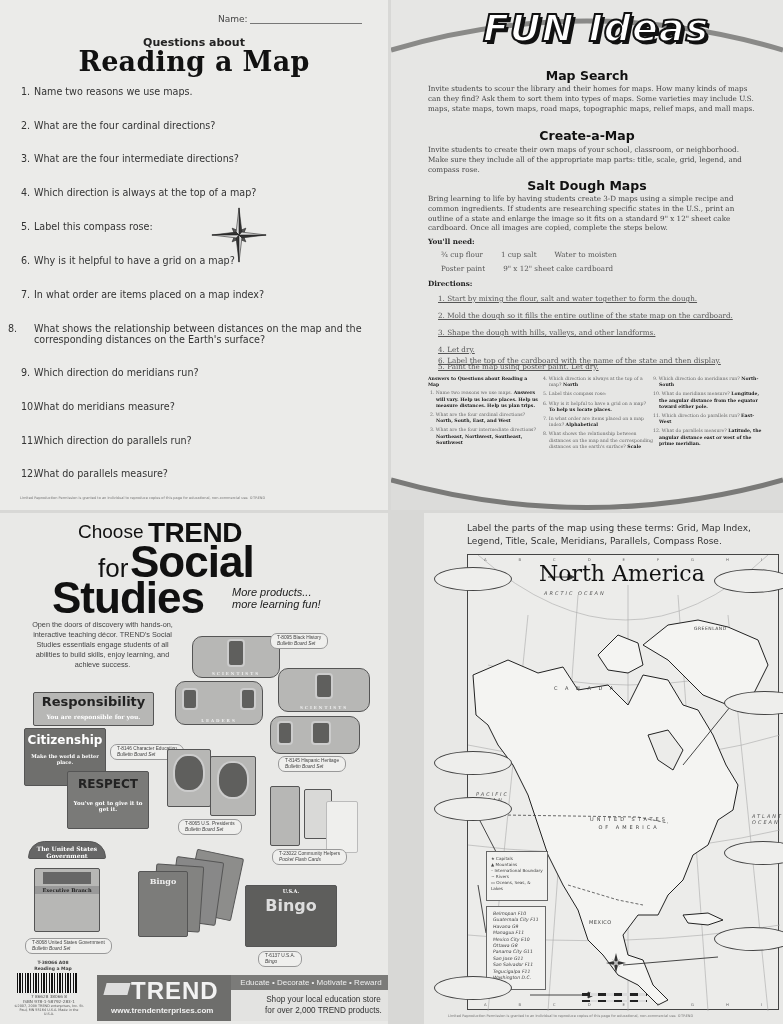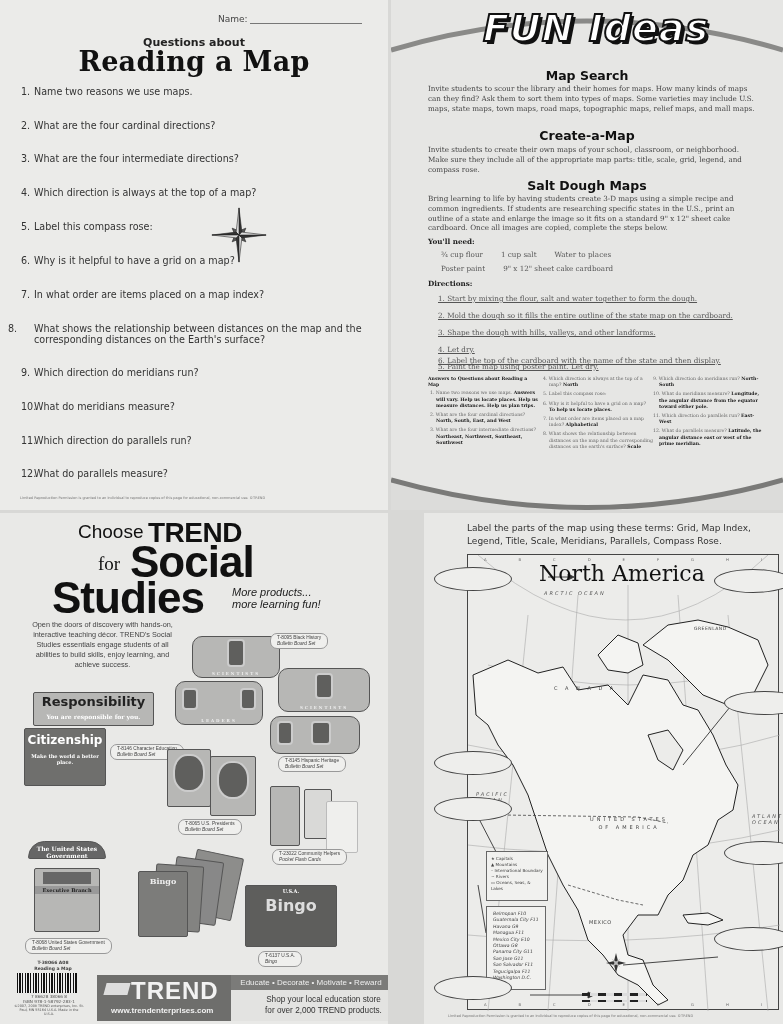--- a/index.html
+++ b/index.html
@@ -34,21 +34,21 @@
   .dir-item { position: absolute; left: 47px; font-family: "DejaVu Serif", serif; font-size: 7.2px; color: #555; text-decoration: underline; }
   .ans-col { position: absolute; top: 376px; width: 112px; font-family: "DejaVu Serif", serif; font-size: 4.6px; line-height: 6.2px; color: #666; }
   .ans-col b { color: #222; }
   .ans-head { font-weight: bold; color: #222; margin-bottom: 2px; }
   .ans-item { margin-bottom: 3px; padding-left: 8px; text-indent: -6px; }
   .fun-bottom-arc { position: absolute; left: 0; top: 450px; width: 392px; height: 60px; }
 
   
   .choose { position: absolute; left: 78px; top: 8px; font-size: 19px; color: #111; font-family: "Liberation Sans", sans-serif; }
   .trend-word { position: absolute; left: 148px; top: 4px; font-size: 28px; font-weight: 900; color: #111; font-family: "Liberation Sans", sans-serif; letter-spacing: -0.5px; }
-  .for-word { position: absolute; left: 98px; top: 40px; font-size: 19px; color: #111; font-family: Liberation Serif, serif; }
+  .for-word { position: absolute; left: 98px; top: 40px; font-size: 26px; color: #111; font-family: Liberation Sans, sans-serif; }
   .social-word { position: absolute; left: 130px; top: 24px; font-size: 44px; font-weight: 900; color: #111; font-family: "Liberation Sans", sans-serif; letter-spacing: -1px; }
   .studies-word { position: absolute; left: 52px; top: 60px; font-size: 44px; font-weight: 900; color: #111; font-family: "Liberation Sans", sans-serif; letter-spacing: -1px; }
   .more-products { position: absolute; left: 232px; top: 73px; font-size: 11px; font-style: italic; color: #222; line-height: 12px; font-family: "Liberation Sans", sans-serif; }
   .promo-blurb { position: absolute; left: 30px; top: 107px; width: 145px; text-align: center; font-size: 7.3px; line-height: 10px; color: #444; font-family: "Liberation Sans", sans-serif; }
 
   .prod { position: absolute; background: #8a8a88; border: 1px solid #555; border-radius: 2px; }
   .prod-light { background: #b7b7b5; }
   .prod-text { position: absolute; color: #fff; font-weight: bold; font-family: "DejaVu Serif", serif; text-align: center; width: 100%; }
   .prod-label { position: absolute; font-size: 4.8px; line-height: 5.8px; color: #444; border: 1px solid #999; border-radius: 7px; padding: 1px 6px; background: #efefed; font-family: "Liberation Sans", sans-serif; white-space: nowrap; }
   .prod-label i { font-style: italic; }
@@ -137,21 +137,21 @@
   <div class="fun-h" style="top:128px">Create-a-Map</div>
   <p class="fun-p" style="top:145px">Invite students to create their own maps of your school, classroom, or neighborhood. Make sure they include all of the appropriate map parts: title, scale, grid, legend, and compass rose.</p>
 
   <div class="fun-h" style="top:178px">Salt Dough Maps</div>
   <p class="fun-p" style="top:194px">Bring learning to life by having students create 3-D maps using a simple recipe and common ingredients. If students are researching specific states in the U.S., print an outline of a state and enlarge the image so it fits on a standard 9" x 12" sheet cake cardboard. Once all images are copied, complete the steps below.</p>
 
   <div class="fun-lbl" style="top:237px">You'll need:</div>
   <div class="need-row" style="top:250px">
     <span>¾ cup flour</span>
     <span>1 cup salt</span>
-    <span>Water to places</span>
+    <span>Water to moisten</span>
   </div>
   <div class="need-row" style="top:264px">
     <span>Poster paint</span>
     <span>9" x 12" sheet cake cardboard</span>
   </div>
 
   <div class="fun-lbl" style="top:279px">Directions:</div>
   <div class="dir-item" style="top:294px">1. Start by mixing the flour, salt and water together to form the dough.</div>
   <div class="dir-item" style="top:311px">2. Mold the dough so it fills the entire outline of the state map on the cardboard.</div>
   <div class="dir-item" style="top:328px">3. Shape the dough with hills, valleys, and other landforms.</div>
@@ -218,20 +218,24 @@
   </div>
   <div class="prod-label" style="left:278px; top:243px;"><div>T-8145 Hispanic Heritage</div><i>Bulletin Board Set</i></div>
 
   <div class="prod" style="left:24px; top:215px; width:82px; height:58px; background:#6f6f6d;">
     <div class="prod-text" style="top:4px; font-size:12px; font-family:'DejaVu Sans',sans-serif;">Citizenship</div>
     <div class="prod-text" style="top:24px; font-size:5px;">Make the world a better place.</div>
   </div>
   <div class="prod prod-light" style="left:33px; top:179px; width:121px; height:34px;">
     <div class="prod-text" style="top:1px; font-size:13px; color:#222; font-family:'DejaVu Sans',sans-serif;">Responsibility</div>
     <div class="prod-text" style="top:20px; font-size:6px;">You are responsible for you.</div>
+  </div>
+  <div class="prod" style="left:67px; top:258px; width:82px; height:58px; background:#7a7a78;">
+    <div class="prod-text" style="top:5px; font-size:12px; color:#222; font-family:'DejaVu Sans',sans-serif;">RESPECT</div>
+    <div class="prod-text" style="top:28px; font-size:5.5px;">You've got to give it to get it.</div>
   </div>
   <div class="prod-label" style="left:110px; top:231px;"><div>T-8146 Character Education</div><i>Bulletin Board Set</i></div>
 
   <div class="prod prod-light" style="left:167px; top:236px; width:44px; height:58px;">
     <div class="portrait" style="left:5px; top:4px; width:32px; height:38px;"></div>
   </div>
   <div class="prod prod-light" style="left:210px; top:243px; width:46px; height:60px;">
     <div class="portrait" style="left:6px; top:4px; width:32px; height:38px;"></div>
   </div>
   <div class="prod-label" style="left:178px; top:306px;"><div>T-8065 U.S. Presidents</div><i>Bulletin Board Set</i></div>

